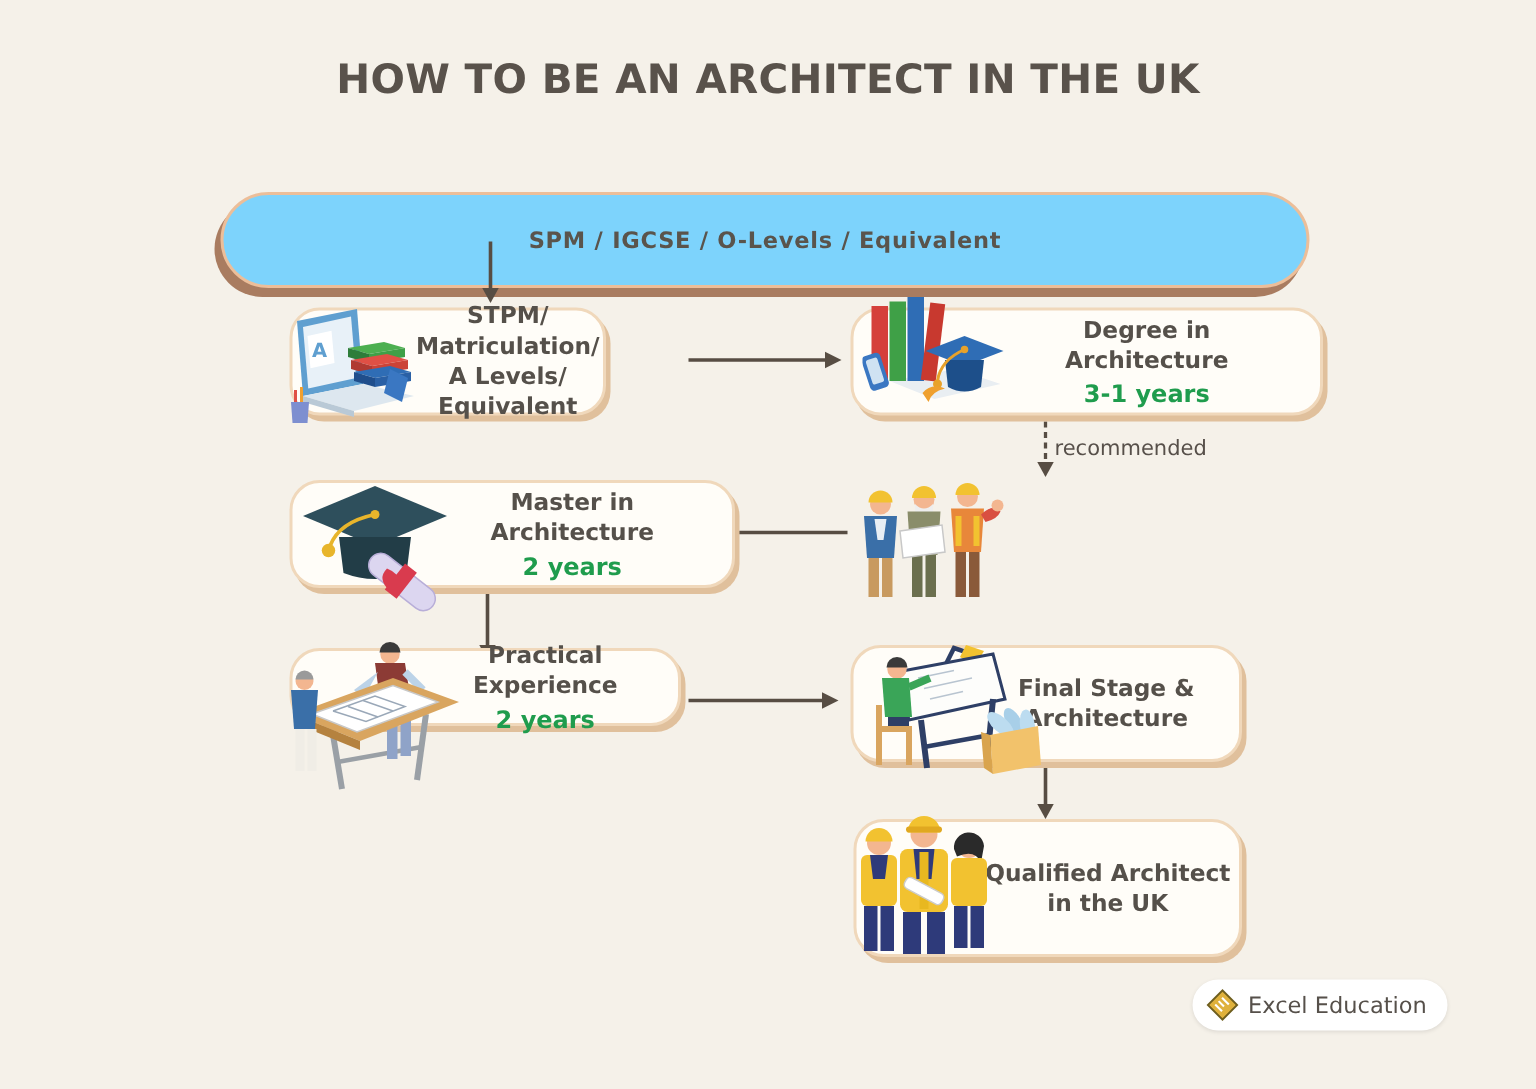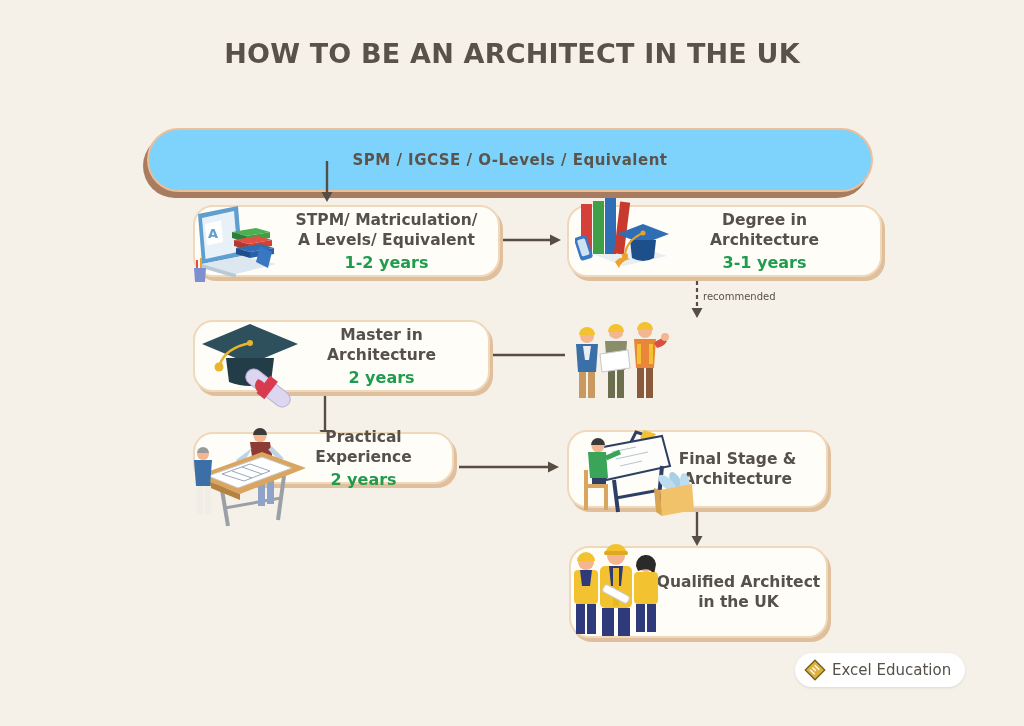--- a/index.html
+++ b/index.html
@@ -13,21 +13,21 @@
          font-size:15px;font-weight:bold;color:#5a544c;letter-spacing:.5px;margin-top:36px;}
   .box{position:absolute;background:#fffdf8;border:2px solid #f0d8bb;border-radius:20px;
          box-shadow:3px 4px 0 #e0c09c;display:flex;align-items:center;justify-content:center;
          padding-left:80px;box-sizing:border-box;}
   .box-text{text-align:center;}
   .bt-line{font-size:15.5px;font-weight:bold;color:#55504a;line-height:1.32;}
   .duration{font-size:16px;font-weight:bold;color:#1f9c4d;margin-top:3px;}
   .duration:empty{display:none;margin:0;}
   .arrow{position:absolute;overflow:visible;}
   .icon{position:absolute;}
-  .note{position:absolute;font-size:10px;color:#57504a;}
+  .note{position:absolute;font-size:14px;color:#57504a;}
   .logo-badge{position:absolute;left:795px;top:653px;display:flex;align-items:center;gap:6px;
          background:#ffffff;border-radius:18px;padding:6px 14px 6px 9px;
          box-shadow:0 1px 3px rgba(0,0,0,.10);font-size:15px;color:#56504a;}
 </style>
 </head>
 <body>
 
 <div class="page">
 
   <h1 class="title">HOW TO BE AN ARCHITECT IN THE UK</h1>
@@ -59,25 +59,24 @@
   </svg>
   <svg class="arrow" style="left:459px;top:457px" width="102" height="20">
     <line x1="0" y1="10" x2="90" y2="10" stroke="#574d43" stroke-width="2.4"></line>
     <polygon points="89,4.5 89,15.5 100,10" fill="#574d43"></polygon>
   </svg>
   <svg class="arrow" style="left:687px;top:509px" width="20" height="38">
     <line x1="10" y1="0" x2="10" y2="28" stroke="#574d43" stroke-width="2.4"></line>
     <polygon points="4.5,27 15.5,27 10,37" fill="#574d43"></polygon>
   </svg>
 
-  <div class="box" style="left:193px;top:205px;width:307px;height:72px">
+  <div class="box" style="left:193px;top:205px;width:211px;height:72px">
     <div class="box-text">
       <div class="bt-line">STPM/ Matriculation/</div>
       <div class="bt-line">A Levels/ Equivalent</div>
-      <div class="duration">1-2 years</div>
     </div>
   </div>
   <svg class="icon" style="left:190px;top:198px" width="88" height="88" viewBox="0 0 88 88">
     <polygon points="8,16 48,8 52,58 12,66" fill="#5f9fd0"></polygon>
     <polygon points="12,20 44,13 47.5,54 15.5,61" fill="#e8f1f8"></polygon>
     <polygon points="15,26 31,22.5 33,44 17,47.5" fill="#ffffff"></polygon>
     <text x="23" y="40" font-size="13" font-weight="bold" fill="#5f9fd0" text-anchor="middle">A</text>
     <polygon points="12,66 52,58 86,66 46,76" fill="#dde7ef"></polygon>
     <polygon points="12,66 46,76 46,80 12,70" fill="#b9c9d6"></polygon>
     <polygon points="42,34 66,30 80,34 56,38" fill="#4caf50"></polygon>

